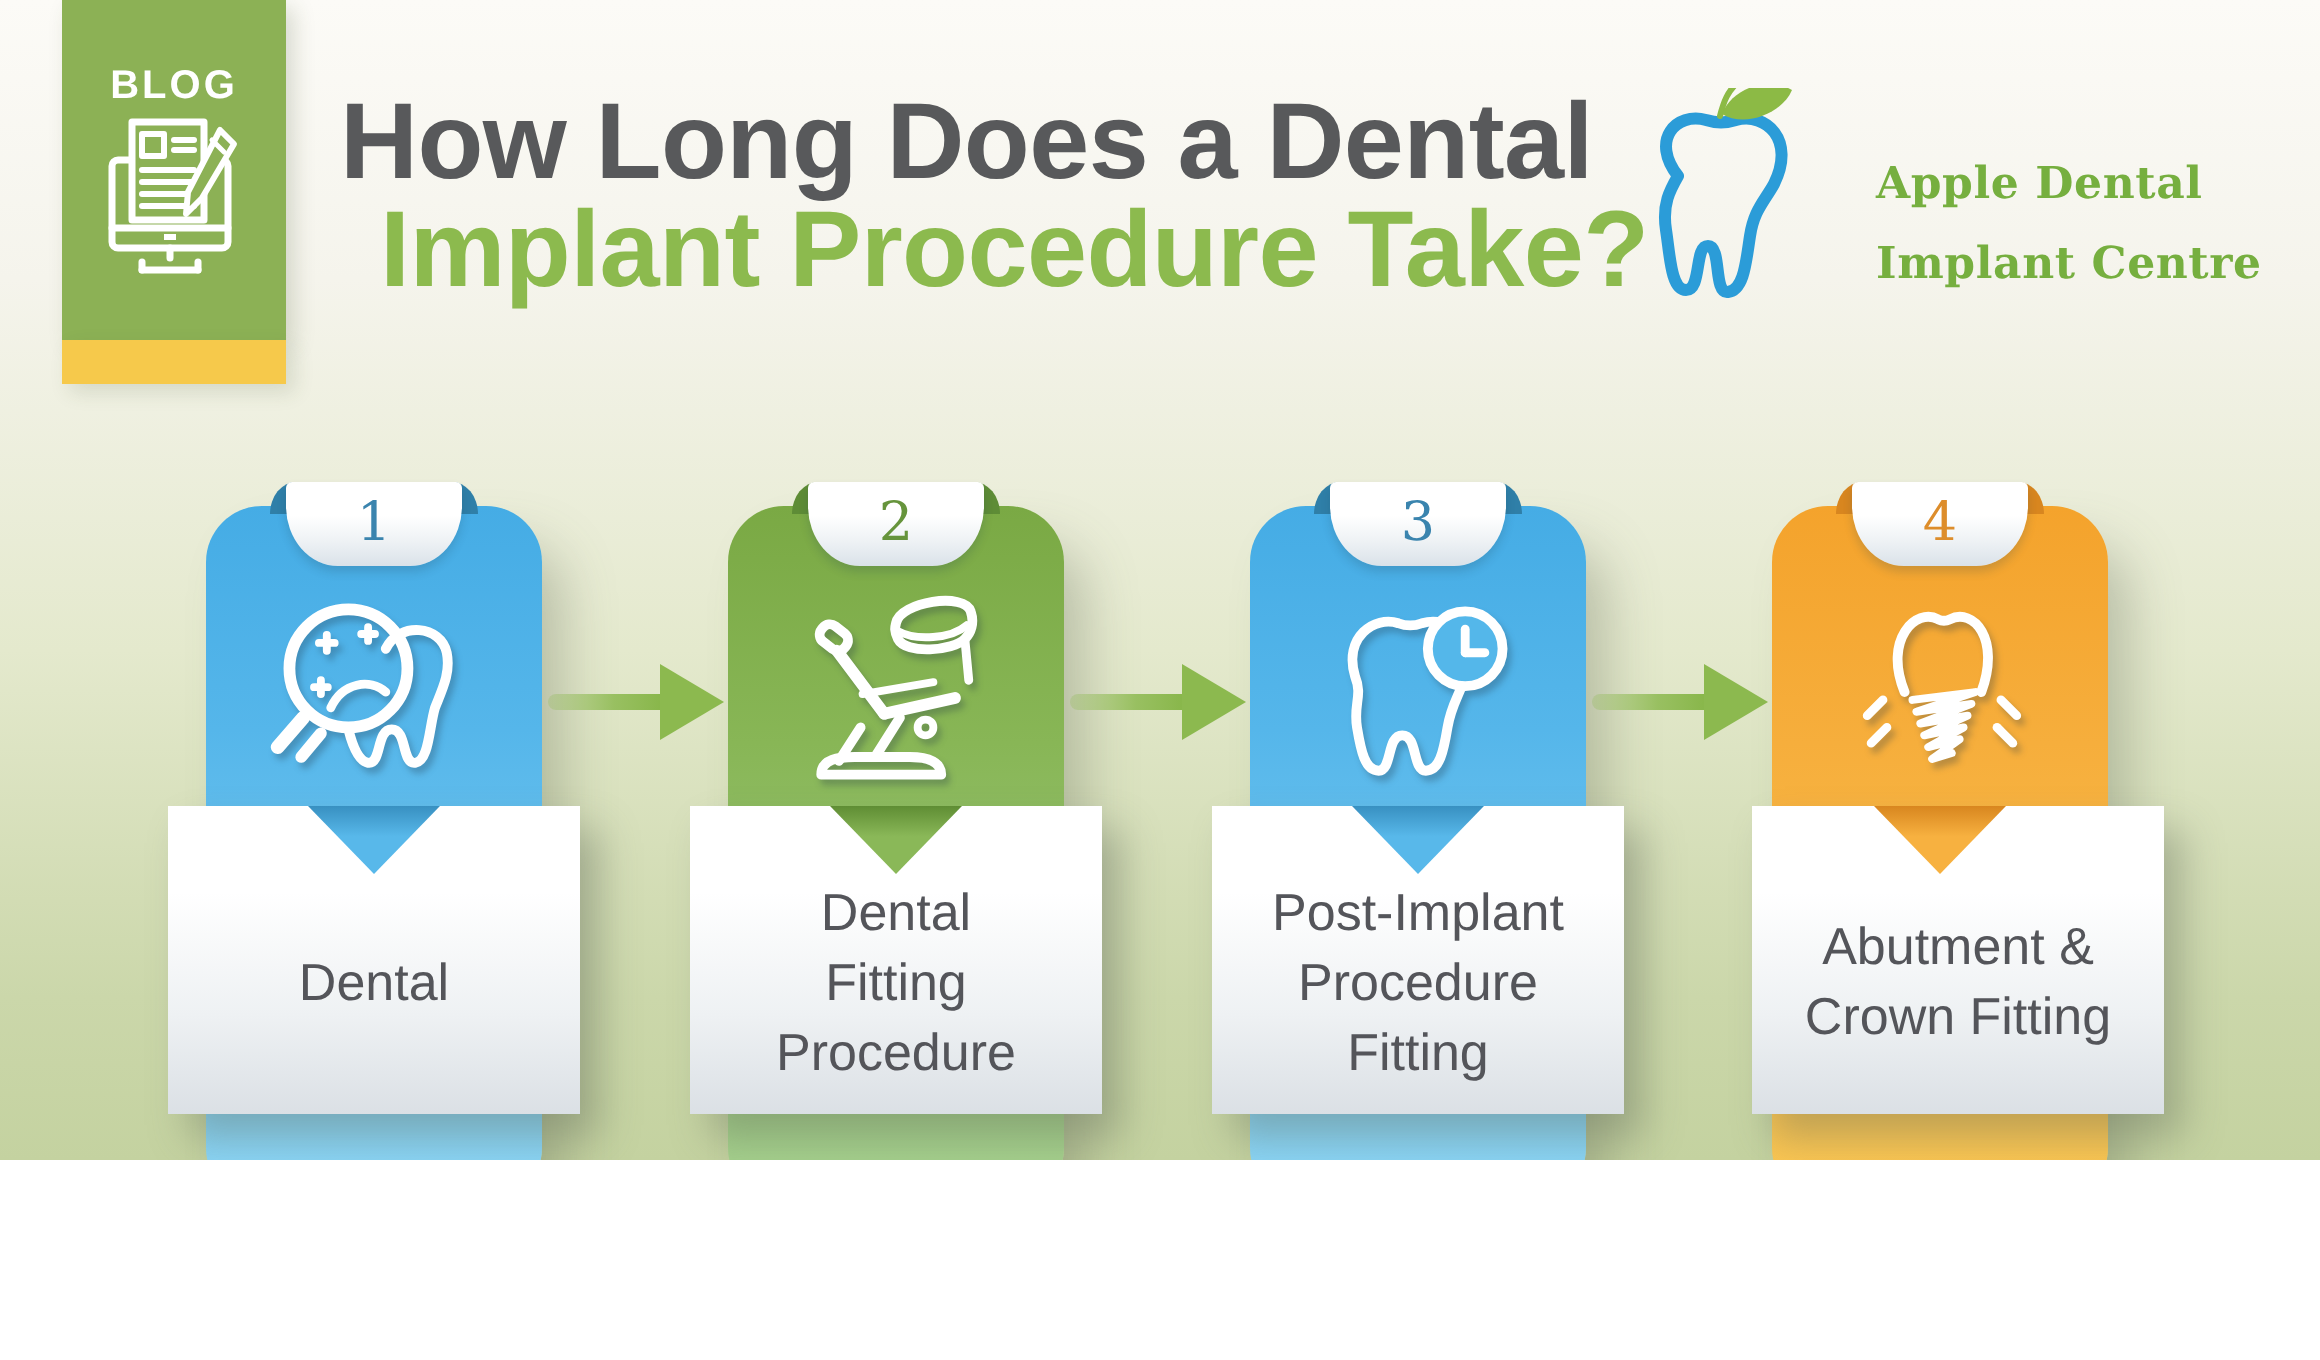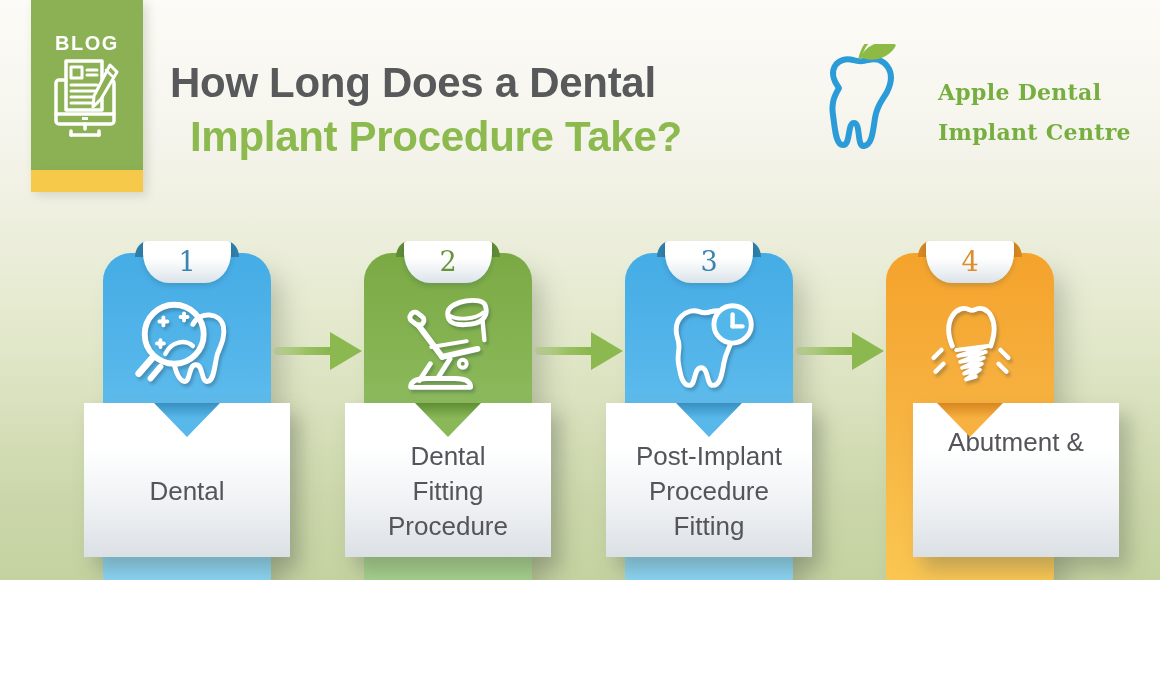--- a/index.html
+++ b/index.html
@@ -11,21 +11,21 @@
   }
   
   .badge { position:absolute; left:31px; top:0; width:112px; height:170px;
     background:#8CB155; box-shadow:4px 4px 10px rgba(60,80,40,.18); }
   .badge-strip { position:absolute; left:31px; top:170px; width:112px; height:22px;
     background:#F6C94B; box-shadow:4px 4px 10px rgba(60,80,40,.15); }
   .badge-label { margin-top:32px; text-align:center; color:#fff; font-weight:bold;
     font-size:20px; letter-spacing:1.5px; }
   .badge svg { position:absolute; left:22px; top:58px; }
   
-  .title { position:absolute; left:170px; top:56px; font-size:42px; font-weight:600;
+  .title { position:absolute; left:170px; top:44px; font-size:54px; font-weight:600;
     line-height:54px; letter-spacing:-.3px; }
   .title .l1 { color:#58595B; }
   .title .l2 { color:#8CBA4E;margin-left:20px; }
   
   .logo-mark { position:absolute; left:812px; top:44px; }
   .logo-text { position:absolute; left:938px; top:72px; width:250px;
     font-family:"DejaVu Serif", serif; font-weight:bold; font-size:22px;
     line-height:40px; color:#76AF3F; letter-spacing:.3px; }
   
   .card { position:absolute; top:253px; width:168px; height:349px; border-radius:28px;
@@ -52,21 +52,21 @@
     width:66px; height:34px; z-index:6; clip-path:polygon(0 0,100% 0,50% 100%); }
   .blue   .chevron { background:linear-gradient(180deg,#3890C1 0%,#58B8EA 45%); }
   .green  .chevron { background:linear-gradient(180deg,#5F8D34 0%,#8AB858 45%); }
   .orange .chevron { background:linear-gradient(180deg,#D8861F 0%,#F7B140 45%); }
   
   .panel { position:absolute; top:403px; width:206px; height:154px; z-index:5;
     background:linear-gradient(180deg,#FFFFFF 28%,#EEF1F3 68%,#DBE0E5 100%);
     box-shadow:10px 12px 18px rgba(100,110,92,.38);
     display:flex; flex-direction:column; justify-content:center; align-items:center;
     padding-top:22px; color:#54555A; font-size:26px; line-height:35px; text-align:center; }
-  .p1 { left:84px; } .p2 { left:345px; } .p3 { left:606px; } .p4 { left:913px;justify-content:space-between; }
+  .p1 { left:84px; } .p2 { left:345px; } .p3 { left:606px; } .p4 { left:876px; }
   
   .arrow { position:absolute; top:330px; }
   .a1 { left:272px; } .a2 { left:533px; } .a3 { left:794px; }
   .defs { position:absolute; width:0; height:0; }
 </style>
 </head>
 <body>
 
 <div class="stage">
 
@@ -208,20 +208,21 @@
     <div>Fitting</div>
     <div>Procedure</div>
   </div>
   <div class="panel p3">
     <div>Post-Implant</div>
     <div>Procedure</div>
     <div>Fitting</div>
   </div>
   <div class="panel p4">
     <div>Abutment &amp;</div>
+    <div>Crown Fitting</div>
   </div>
 
   <svg class="arrow a1" width="92" height="42" viewBox="0 0 92 42">
     <rect x="2" y="17" width="60" height="8" rx="4" fill="url(#stemGrad)"></rect>
     <polygon points="58,2 90,21 58,40" fill="#8CB94F"></polygon>
   </svg>
   <svg class="arrow a2" width="92" height="42" viewBox="0 0 92 42">
     <rect x="2" y="17" width="60" height="8" rx="4" fill="url(#stemGrad)"></rect>
     <polygon points="58,2 90,21 58,40" fill="#8CB94F"></polygon>
   </svg>

